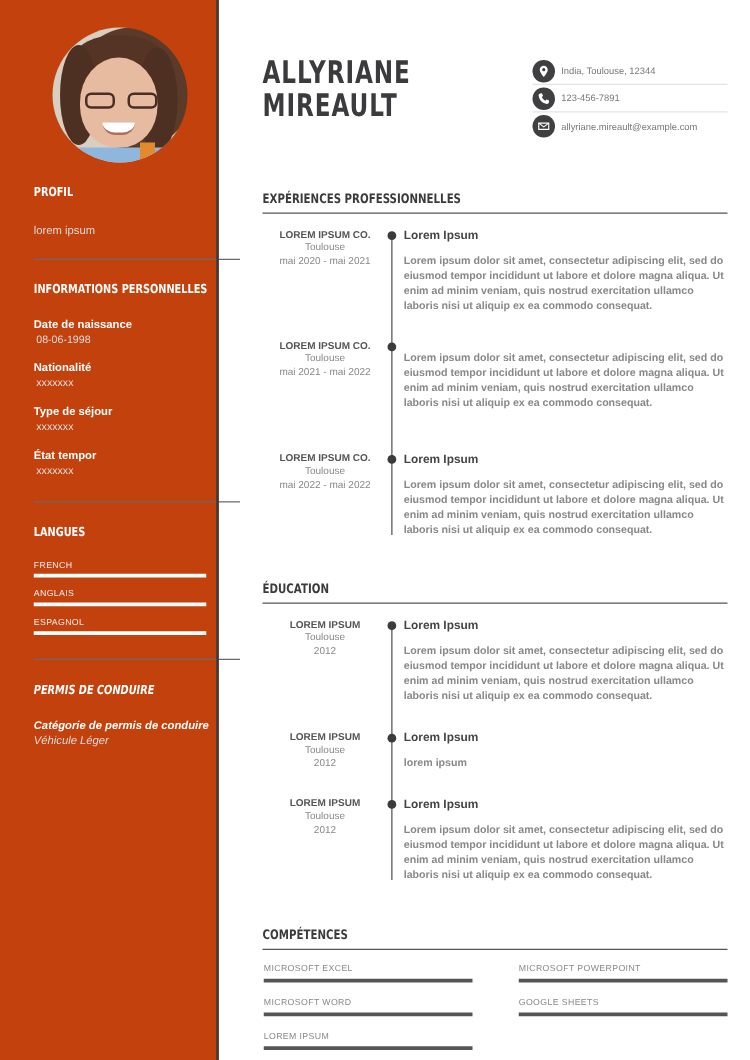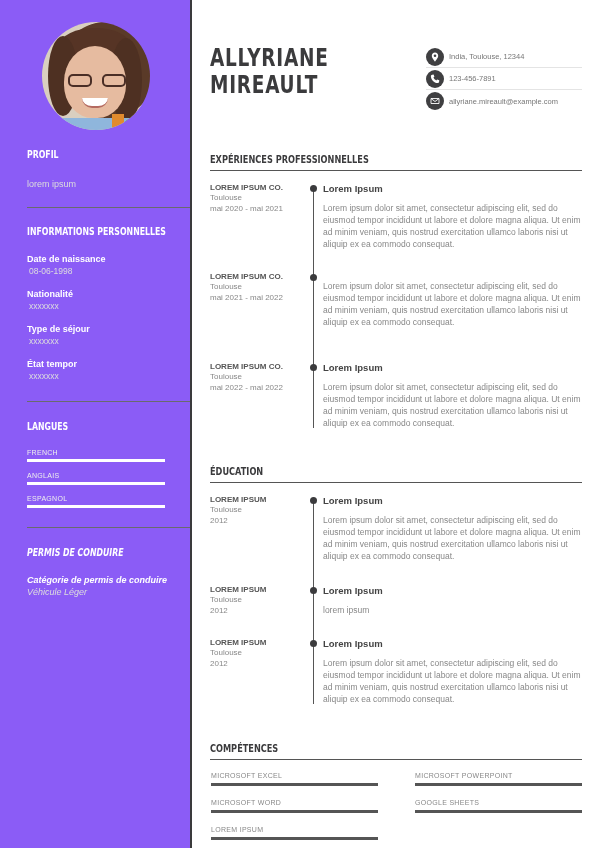--- a/index.html
+++ b/index.html
@@ -1,21 +1,21 @@
 <!DOCTYPE html>
 <html><head>
 <meta charset="utf-8">
 <style>
   * { box-sizing: border-box; margin: 0; padding: 0; }
   html, body { width: 600px; height: 848px; overflow: hidden; background: #ffffff; }
   body { position: relative; font-family: "Liberation Sans", sans-serif; color: #555; }
 
   .sidebar {
-    position: absolute; left: 0; top: 0; width: 192px; height: 848px;
-    background: #8b5cf6; color: #fff;
+    position: absolute; left: 0; top: 0; width: 175px; height: 848px;
+    background: #c2410c; color: #fff;
   }
   .sidebar::after { content: ""; position: absolute; right: 0; top: 0; width: 2px; height: 100%; background: #3a3a3c; }
   .photo {
     position: absolute; left: 42px; top: 22px; width: 108px; height: 108px; border-radius: 50%;
     background: radial-gradient(circle at 60% 45%, #e8c2a8 0 26%, #c99a7e 27% 30%, #5a3a28 31% 55%, #d9cfc0 56% 100%);
     overflow: hidden;
   }
   .photo .face { position: absolute; left: 22px; top: 24px; width: 62px; height: 72px; border-radius: 50% 50% 46% 46%; background: #e6bba0; }
   .photo .hair-l { position: absolute; left: 6px; top: 14px; width: 30px; height: 80px; border-radius: 50%; background: #4e3022; }
   .photo .hair-r { position: absolute; left: 68px; top: 16px; width: 32px; height: 84px; border-radius: 50%; background: #4e3022; }
@@ -54,27 +54,27 @@
   .contact-icon svg { width: 10px; height: 10px; fill: #fff; }
   .contact-text { margin-left: 5px; font-size: 7.5px; color: #777; white-space: nowrap; }
 
   .section-head { position: absolute; left: 210px; width: 372px; border-bottom: 1.2px solid #555; padding-bottom: 5px; }
   .section-title {
     font-family: "DejaVu Sans", sans-serif; font-weight: bold; font-size: 10.5px; color: #3b3b3d;
     transform: scaleX(0.78); transform-origin: left center; white-space: nowrap; text-transform: uppercase;
   }
   .timeline-line { position: absolute; left: 313px; width: 1.4px; background: #555; }
   .entry { position: absolute; left: 210px; width: 372px; }
-  .entry-left { position: absolute; left: 0; top: 0; width: 100px; }
+  .entry-left { position: absolute; left: 0; top: 0; width: 100px; text-align: center; }
   .entry-org { font-size: 8px; font-weight: bold; color: #555; }
   .entry-meta { font-size: 8px; color: #888; line-height: 11px; }
   .entry-dot { position: absolute; left: 100px; top: 2px; width: 7px; height: 7px; border-radius: 50%; background: #3b3b3d; }
   .entry-right { position: absolute; left: 113px; top: 0; width: 262px; }
   .entry-title { font-size: 9.5px; color: #444; font-weight: bold; }
-  .entry-desc { margin-top: 8px; font-size: 8.5px; line-height: 12px; color: #888; }
+  .entry-desc { margin-top: 8px; font-size: 8.5px; line-height: 12px; color: #888; font-weight: bold; }
 
   .skill { position: absolute; width: 167px; }
   .skill-name { font-size: 7px; color: #888; letter-spacing: 0.3px; }
   .skill-bar { margin-top: 4px; width: 167px; height: 3px; background: #555; }
 </style>
 </head>
 <body>
 
 <aside class="sidebar">
   <div class="photo">

